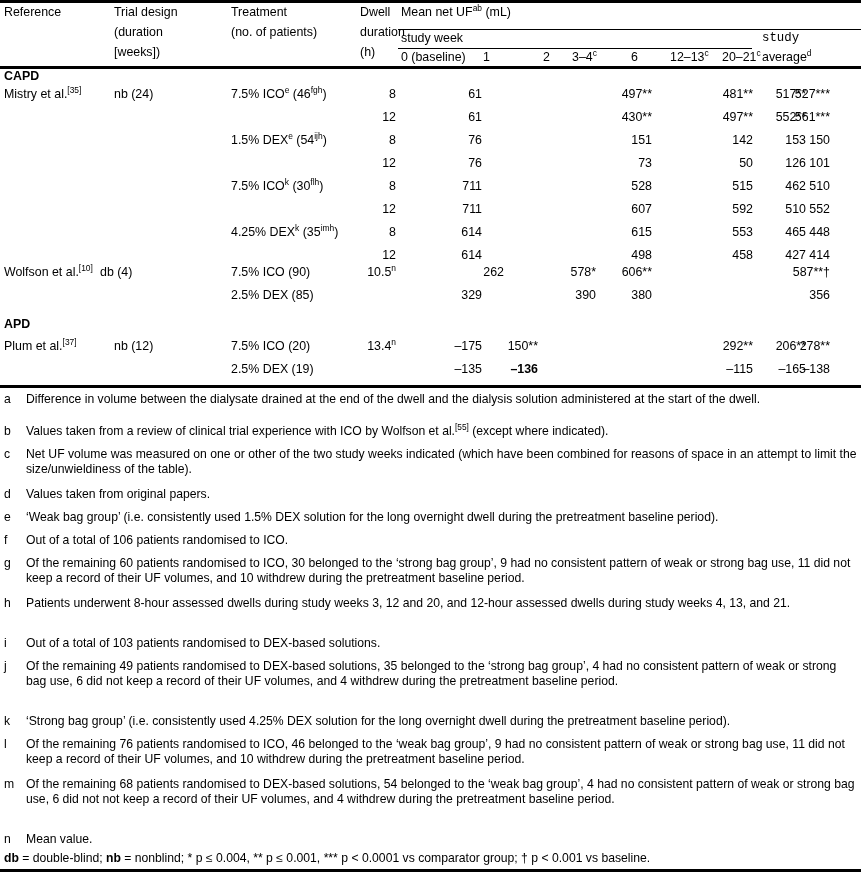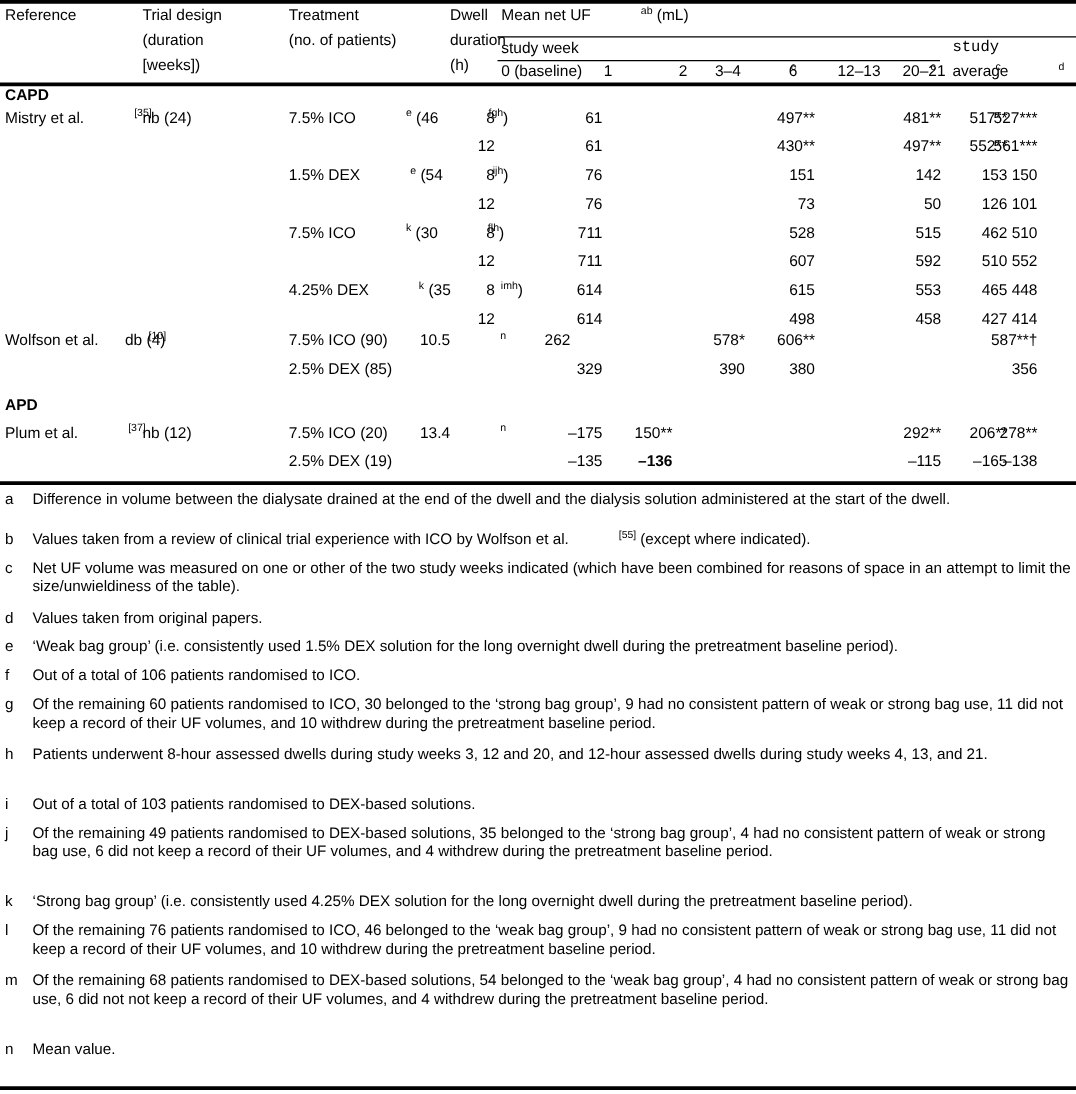--- a/index.html
+++ b/index.html
@@ -40,21 +40,20 @@
     font-size: 12.4px;
     line-height: 13px;
     white-space: nowrap;
   }
   .cell.b { font-weight: bold; }
   .cell.r { text-align: right; }
   sup {
     font-size: 0.68em;
     vertical-align: super;
     line-height: 0;
-    margin-left: 40px;
   }
   .fn-mark {
     position: absolute;
     left: 4px;
     width: 16px;
     font-size: 12.2px;
     line-height: 15.4px;
   }
   .fn-body {
     position: absolute;
@@ -183,21 +182,21 @@
         <div class="cell r" style="left:572px;top:249px;width:80px;">498</div>
         <div class="cell r" style="left:673px;top:249px;width:80px;">458</div>
         <div class="cell r" style="left:726px;top:249px;width:80px;">427</div>
         <div class="cell r" style="left:762px;top:249px;width:68px;">414</div>
       </div>
       <div>
         <div class="cell" style="left:4px;top:266px;">Wolfson et al.<sup>[10]</sup></div>
         <div class="cell" style="left:100px;top:266px;">db (4)</div>
         <div class="cell" style="left:231px;top:266px;">7.5% ICO (90)</div>
         <div class="cell r" style="left:336px;top:266px;width:60px;">10.5<sup>n</sup></div>
-        <div class="cell r" style="left:406px;top:266px;width:80px;text-align:center;">262</div>
+        <div class="cell r" style="left:424px;top:266px;width:80px;">262</div>
         <div class="cell r" style="left:516px;top:266px;width:80px;">578*</div>
         <div class="cell r" style="left:572px;top:266px;width:80px;">606**</div>
         <div class="cell r" style="left:762px;top:266px;width:68px;">587**†</div>
       </div>
       <div>
         <div class="cell" style="left:231px;top:289px;">2.5% DEX (85)</div>
         <div class="cell r" style="left:402px;top:289px;width:80px;">329</div>
         <div class="cell r" style="left:516px;top:289px;width:80px;">390</div>
         <div class="cell r" style="left:572px;top:289px;width:80px;">380</div>
         <div class="cell r" style="left:762px;top:289px;width:68px;">356</div>
@@ -275,14 +274,15 @@
       <div>
         <div class="fn-mark" style="top: 777px;">m</div>
         <div class="fn-body" style="top: 777px;">Of the remaining 68 patients randomised to DEX-based solutions, 54 belonged to the ‘weak bag group’, 4 had no consistent pattern of weak or strong bag use, 6 did not not keep a record of their UF volumes, and 4 withdrew during the pretreatment baseline period.</div>
       </div>
       <div>
         <div class="fn-mark" style="top: 832px;">n</div>
         <div class="fn-body" style="top: 832px;">Mean value.</div>
       </div>
     </div>
 
+  <div class="fn-final"><b>db</b><span> = double-blind; </span><b>nb</b><span> = nonblind; * p ≤ 0.004, ** p ≤ 0.001, *** p &lt; 0.0001 vs comparator group; † p &lt; 0.001 vs baseline.</span></div>
 
 </div>
 
 </body></html>

